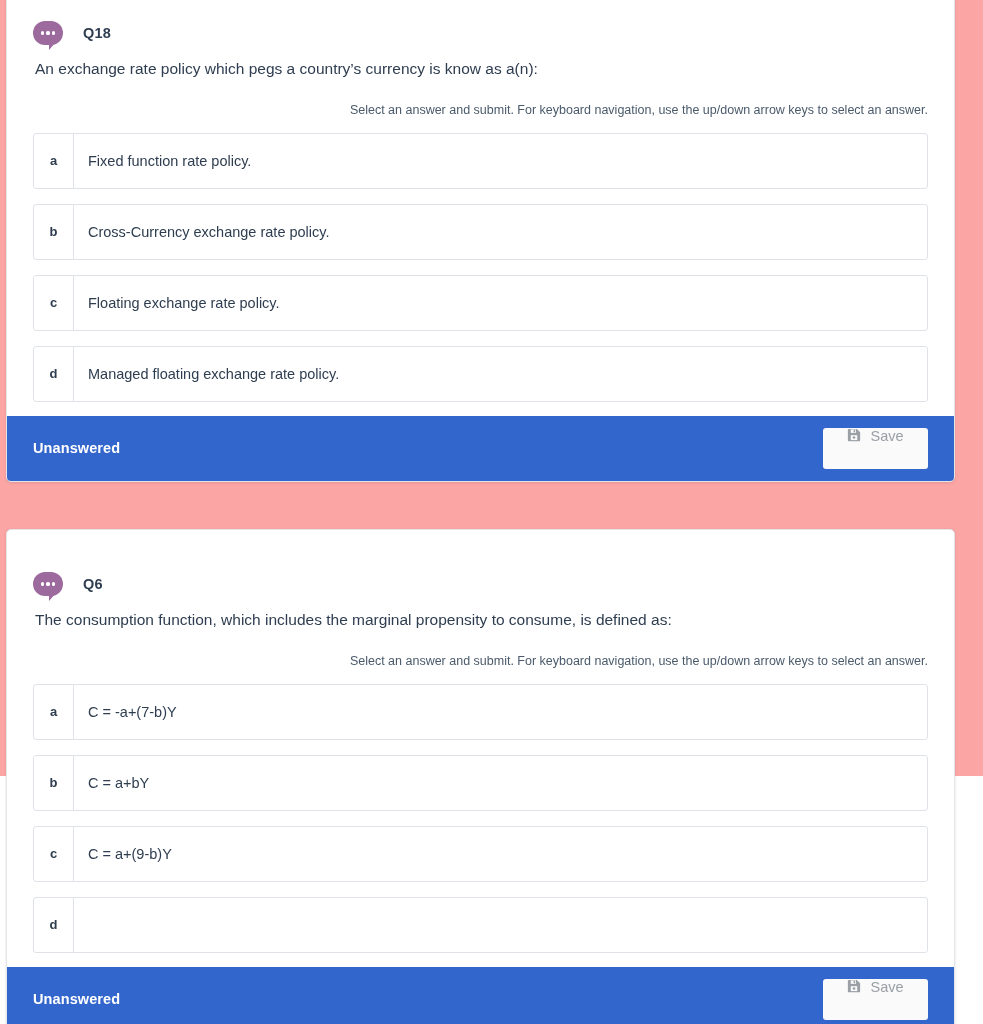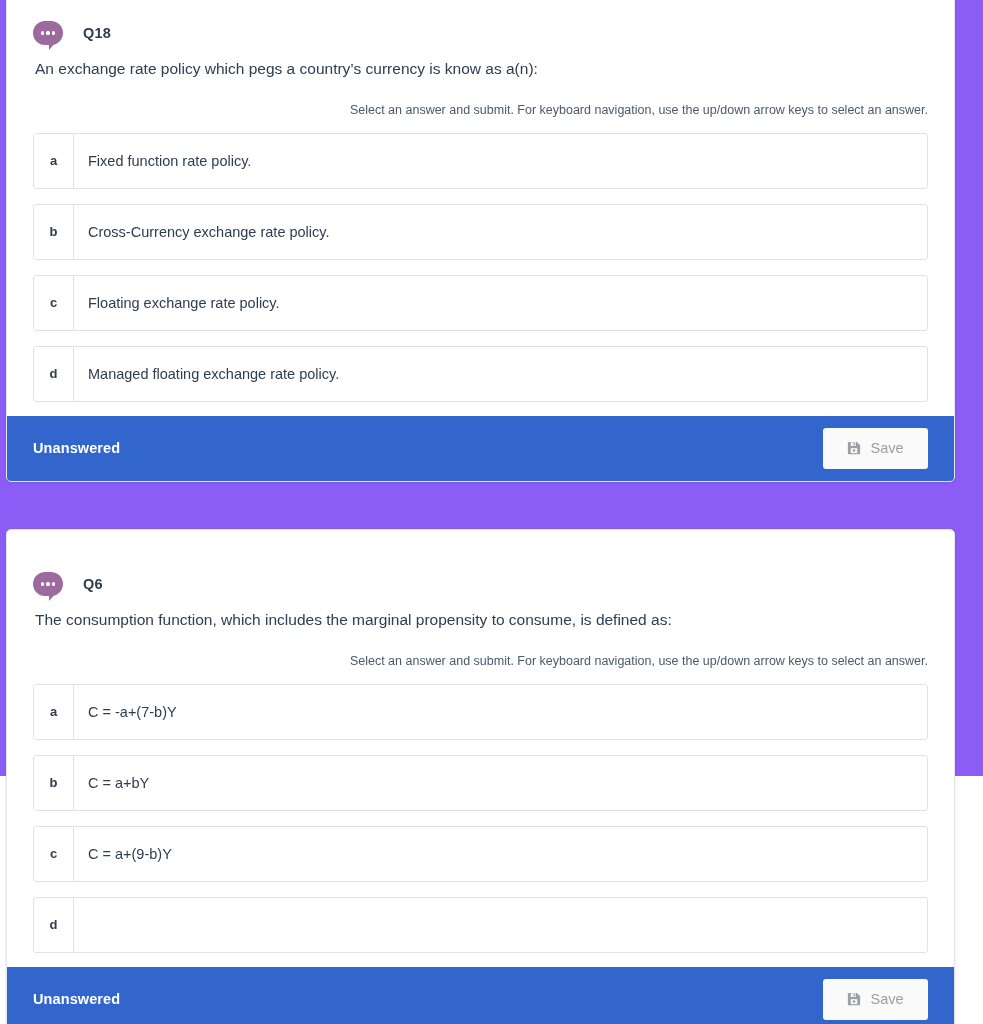--- a/index.html
+++ b/index.html
@@ -11,21 +11,21 @@
     background: #ffffff;
     font-family: "Liberation Sans", sans-serif;
     -webkit-font-smoothing: antialiased;
     overflow: hidden;
   }
 
   .page {
     position: relative;
     width: 983px;
     height: 776px;
-    background: #8b5cf6;
+    background: #fca5a5;
     padding: 0;
   }
 
   
   .q-card {
     position: relative;
     background: #ffffff;
     border: 1px solid #e4e6ea;
     border-radius: 5px;
     box-shadow: 0 1px 3px rgba(60,64,80,0.13), 0 0 1px rgba(60,64,80,0.10);
@@ -168,21 +168,21 @@
 
   .status-text {
     font-size: 14.5px;
     font-weight: bold;
     color: #ffffff;
     letter-spacing: 0.1px;
   }
 
   .save-btn {
     display: flex;
-    align-items: center;
+    align-items: flex-start;
     justify-content: center;
     gap: 9px;
     background: #fafafa;
     border: none;
     border-radius: 3px;
     width: 105px;
     height: 41px;
     cursor: default;
     font-family: "Liberation Sans", sans-serif;
   }

